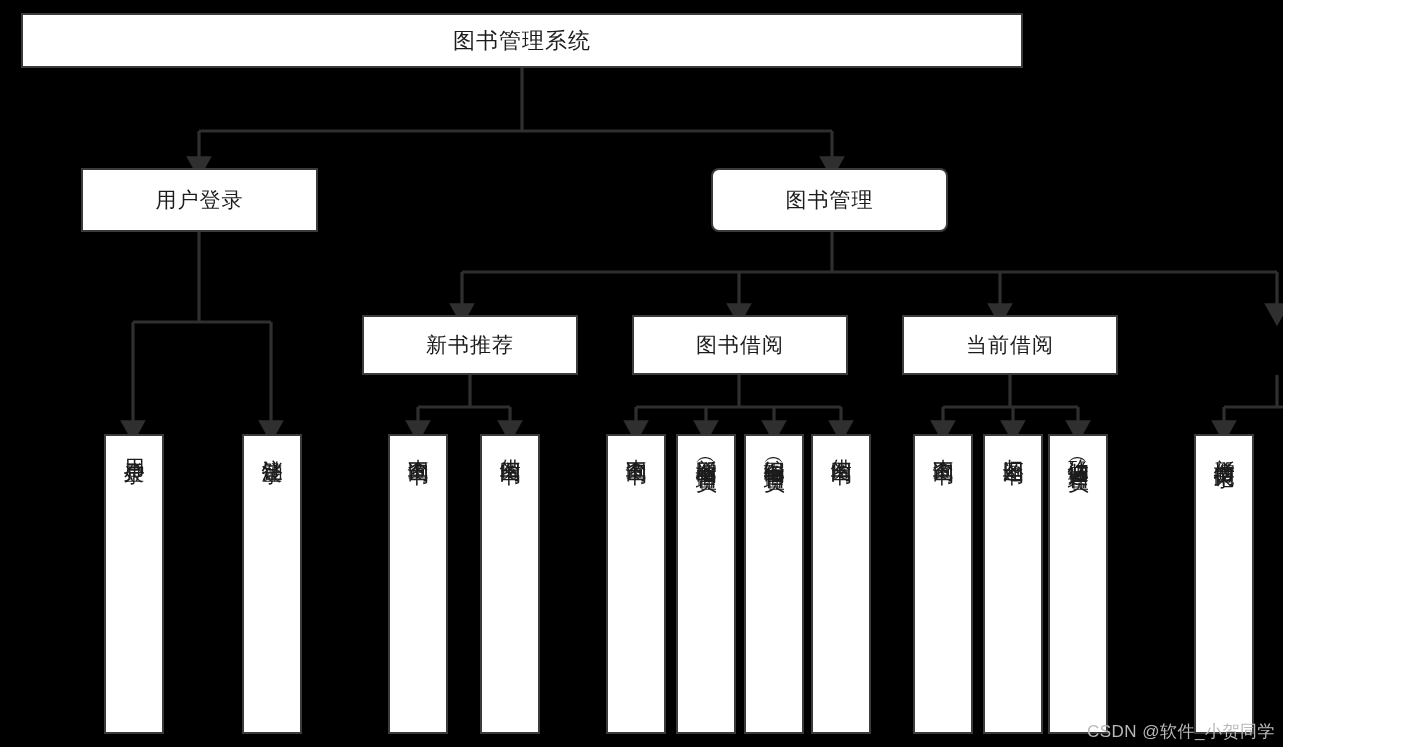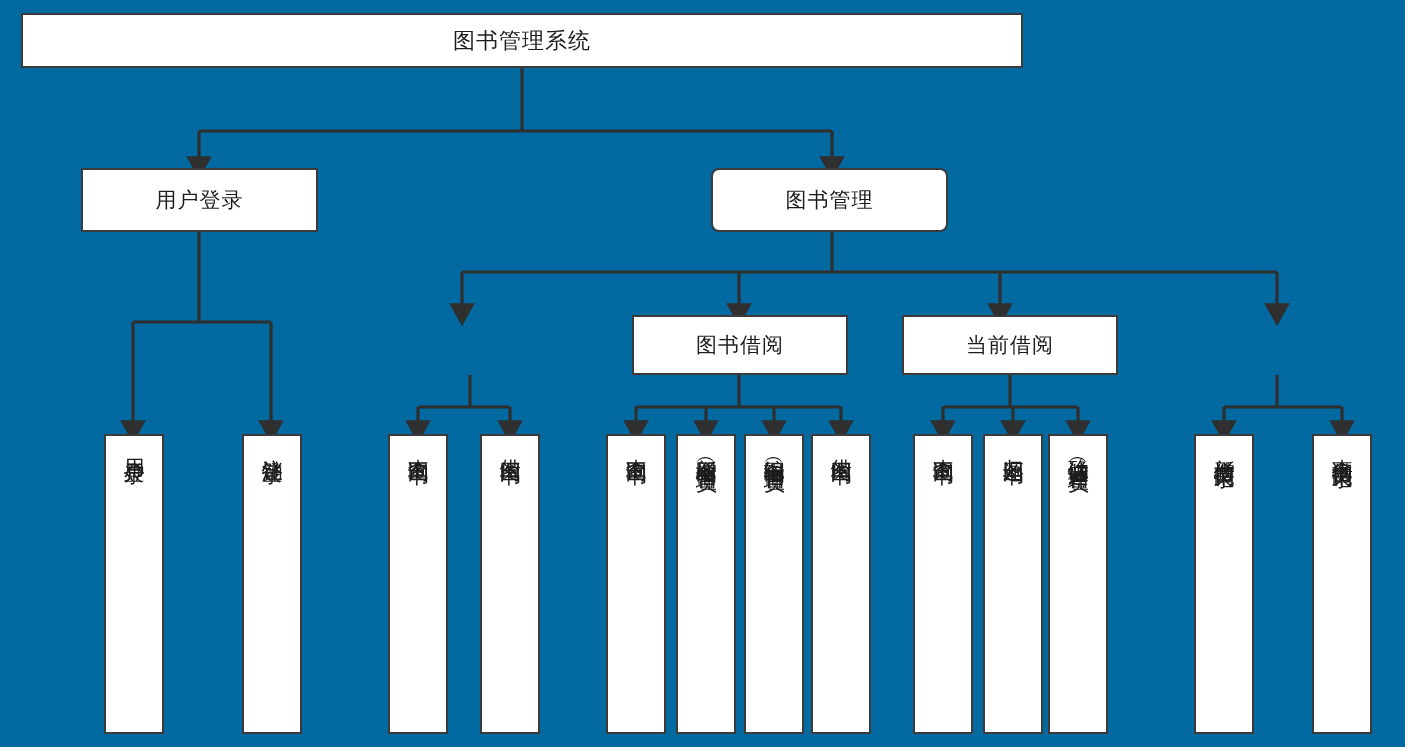--- a/index.html
+++ b/index.html
@@ -7,23 +7,23 @@
     margin: 0;
     padding: 0;
     background: #ffffff;
   }
   body {
     font-family: "Liberation Sans", "DejaVu Sans", sans-serif;
     color: #1a1a1a;
   }
   #canvas {
     position: relative;
-    width: 1405px;
+    width: 1283px;
     height: 747px;
-    background: #0369a1;
+    background: #000000;
     overflow: hidden;
   }
   #edges {
     position: absolute;
     left: 0;
     top: 0;
     width: 1405px;
     height: 747px;
     pointer-events: none;
   }
@@ -130,20 +130,23 @@
     <span class="label">图书管理系统</span>
   </div>
 
   <div class="node" style="left:81px; top:168px; width:237px; height:64px;">
     <span class="label">用户登录</span>
   </div>
   <div class="node" style="left:711px; top:168px; width:237px; height:64px;border-radius:8px;">
     <span class="label">图书管理</span>
   </div>
 
+  <div class="node" style="left:362px; top:315px; width:216px; height:60px;">
+    <span class="label">新书推荐</span>
+  </div>
   <div class="node" style="left:902px; top:315px; width:216px; height:60px;">
     <span class="label">当前借阅</span>
   </div>
   <div class="node" style="left:632px; top:315px; width:216px; height:60px;">
     <span class="label">图书借阅</span>
   </div>
 
   <div class="node vert" style="left:104px; top:434px; width:60px; height:300px;">
     <span class="label">用户登录</span>
   </div>
@@ -181,14 +184,15 @@
     <span class="label">确认归还（管理员）</span>
   </div>
 
   <div class="node vert" style="left:1194px; top:434px; width:60px; height:300px;">
     <span class="label">新增借阅记录</span>
   </div>
   <div class="node vert" style="left:1312px; top:434px; width:60px; height:300px;">
     <span class="label">查询借阅记录</span>
   </div>
 
+  <div class="watermark">CSDN @软件_小贺同学</div>
 
 </div>
 
 </body></html>

